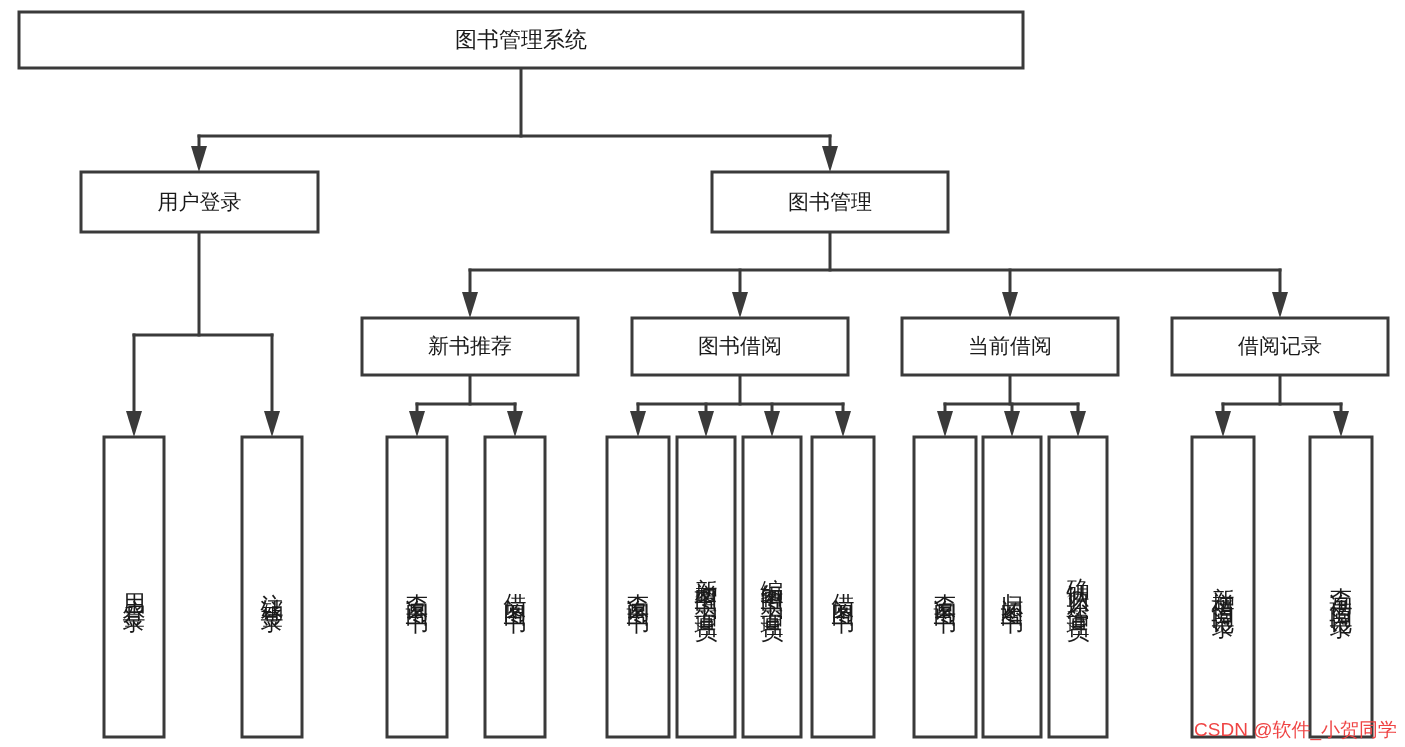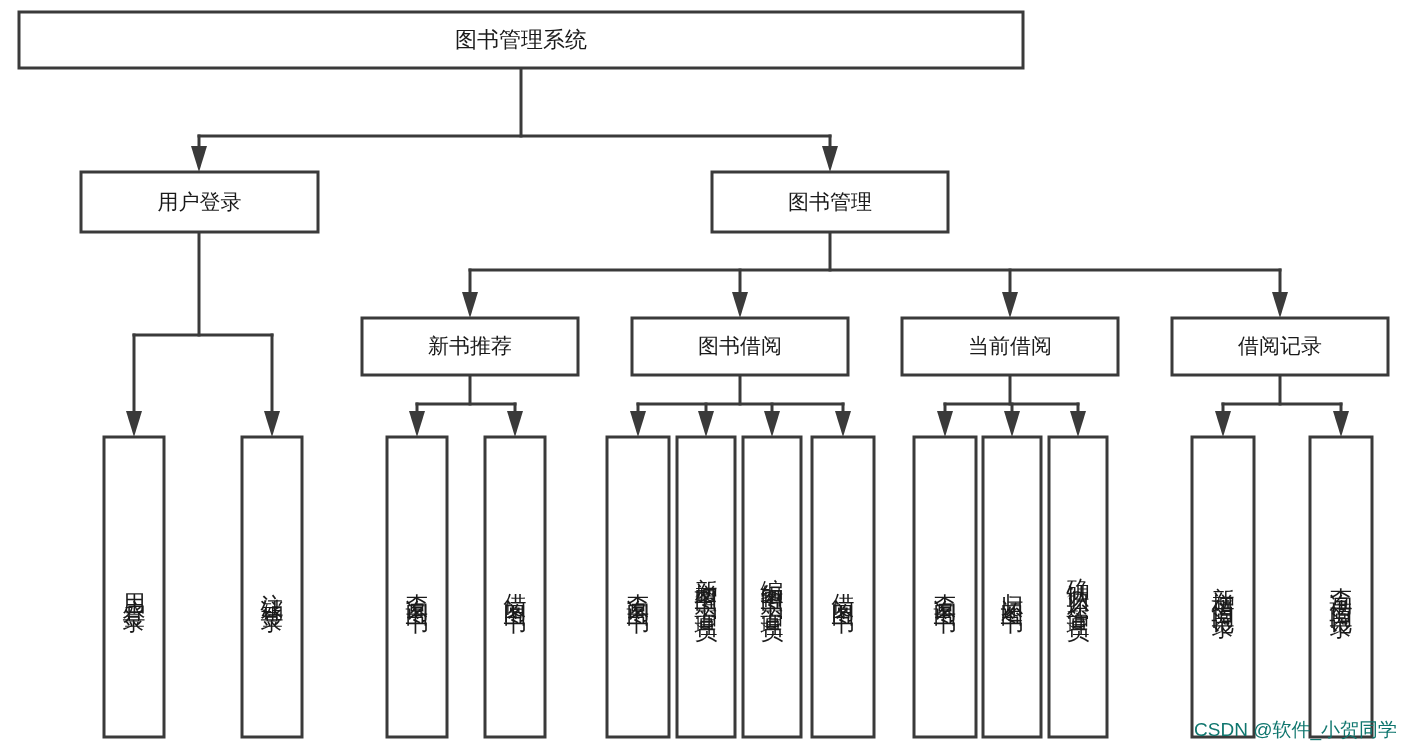--- a/index.html
+++ b/index.html
@@ -41,21 +41,21 @@
     letter-spacing:6px;
     line-height:1;
     color:#1a1a1a;
     white-space:nowrap;
   }
   #watermark{
     position:absolute;
     right:8px;bottom:4px;
     font-family:"Liberation Sans","DejaVu Sans",sans-serif;
     font-size:19px;
-    color:#0f766e;
+    color:#ef4444;
     white-space:nowrap;
     user-select:none;
   }
 </style>
 </head>
 <body>
 
 <div id="diagram-root">
 
   <svg id="tree-svg" viewBox="0 0 1405 747">

